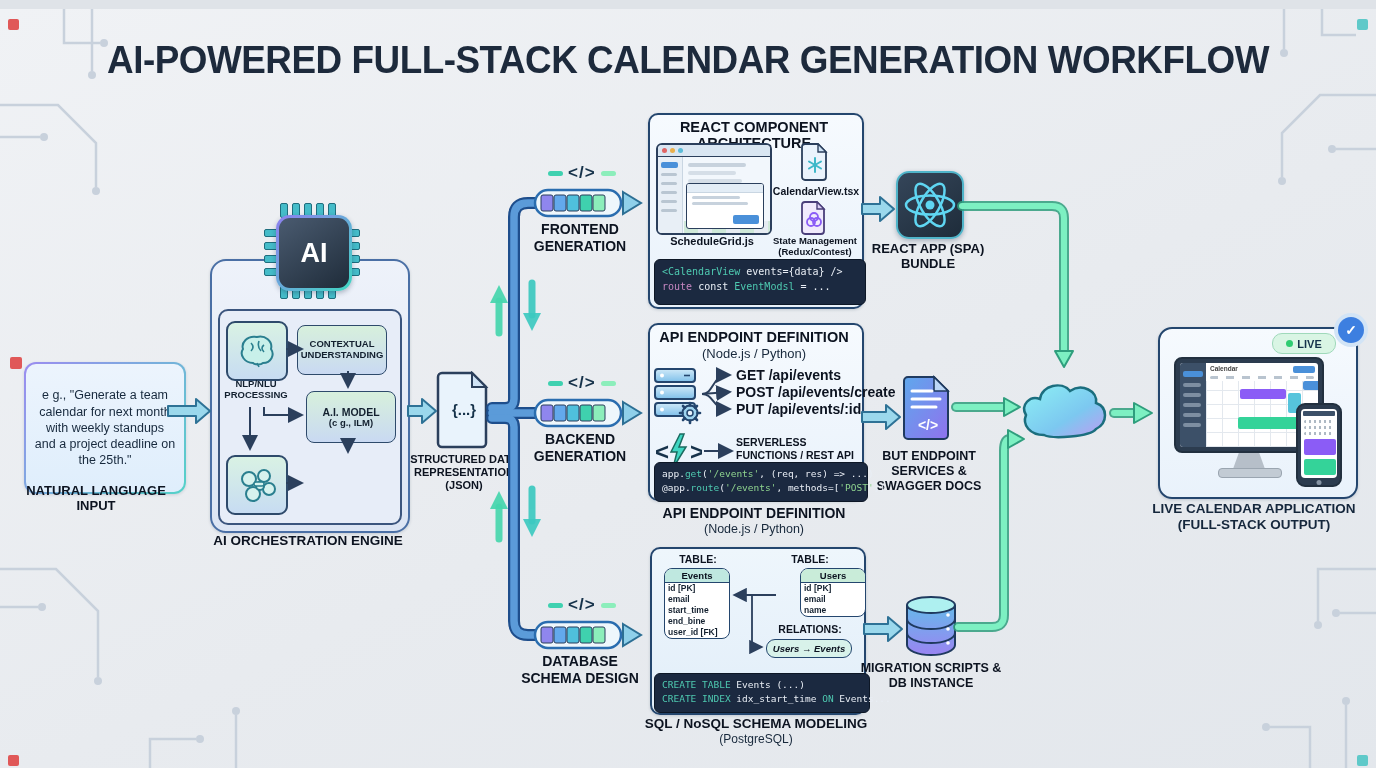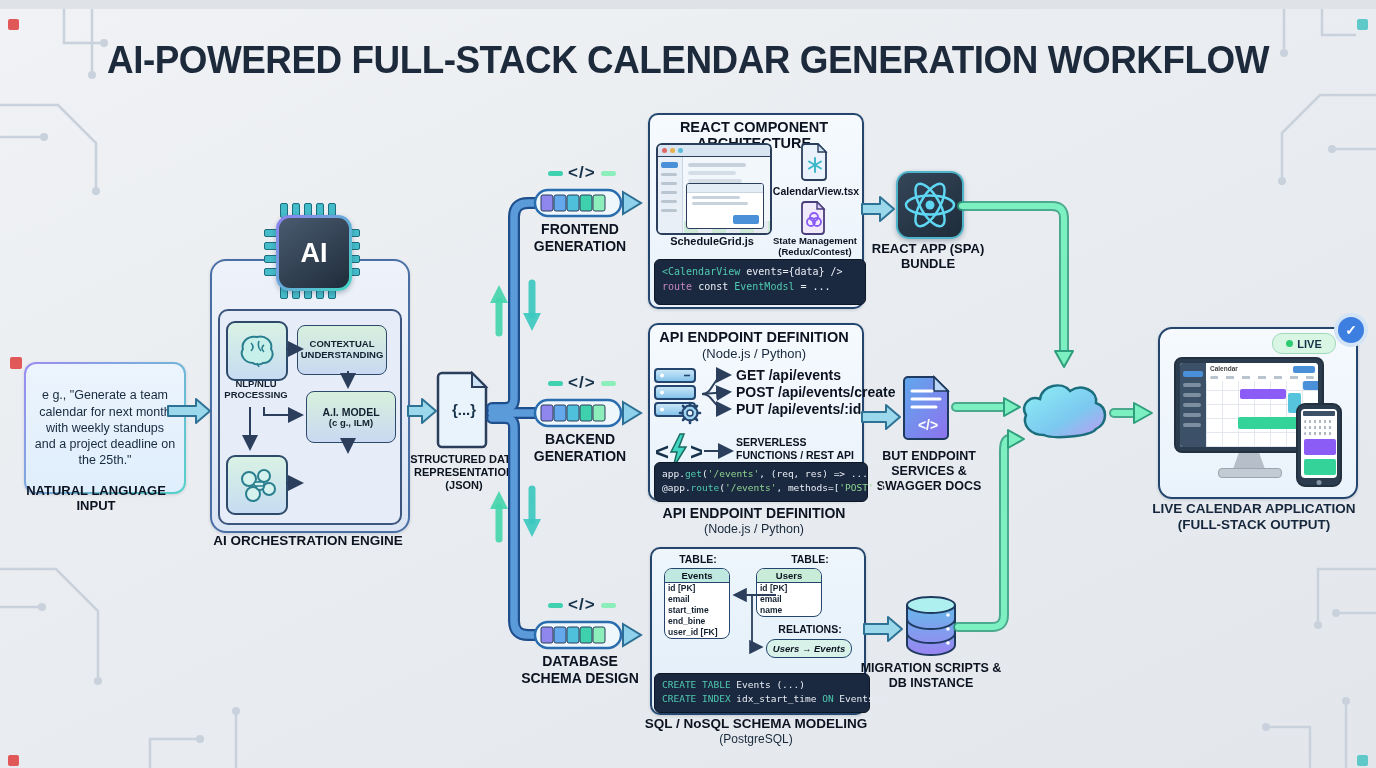--- a/index.html
+++ b/index.html
@@ -425,21 +425,21 @@
   <div class="tcap" style="left:780px;top:544px;width:60px">TABLE:</div>
 
   <div class="dbtable" style="left:664px;top:559px;width:64px">
     <div class="thead">Events</div>
     <div class="trow">id [PK]</div>
     <div class="trow">email</div>
     <div class="trow">start_time</div>
     <div class="trow">end_bine</div>
     <div class="trow">user_id [FK]</div>
   </div>
-  <div class="dbtable" style="left:756px;top:559px;width:64px">
+  <div class="dbtable" style="left:800px;top:559px;width:64px">
     <div class="thead" style="background:#c9ecd9">Users</div>
     <div class="trow">id [PK]</div>
     <div class="trow">email</div>
     <div class="trow">name</div>
   </div>
 
   <div class="tcap" style="left:768px;top:614px;width:84px">RELATIONS:</div>
   <div class="relpill" style="left:766px;top:630px;width:84px;height:17px">Users → Events</div>
 
   <div class="code" style="left:654px;top:664px;width:200px;height:30px;font-size:9.5px;line-height:13.5px">

